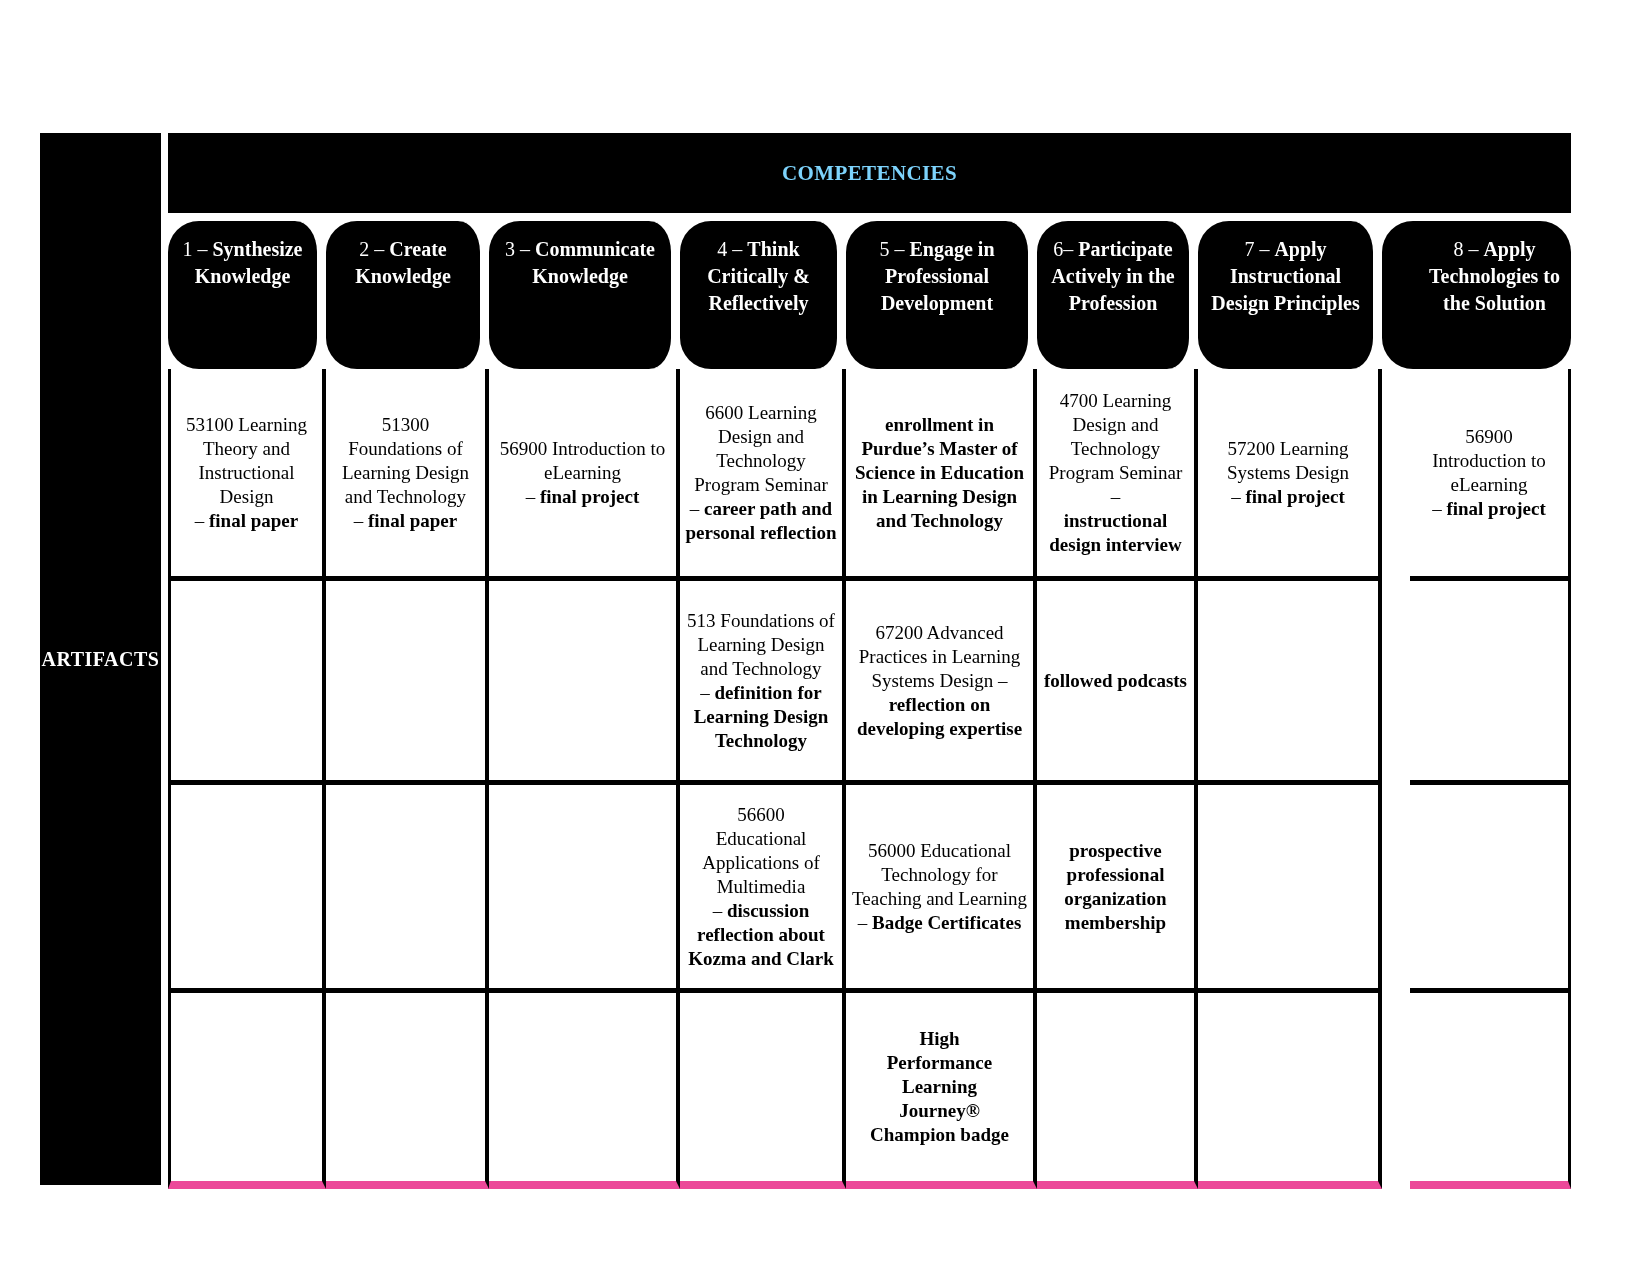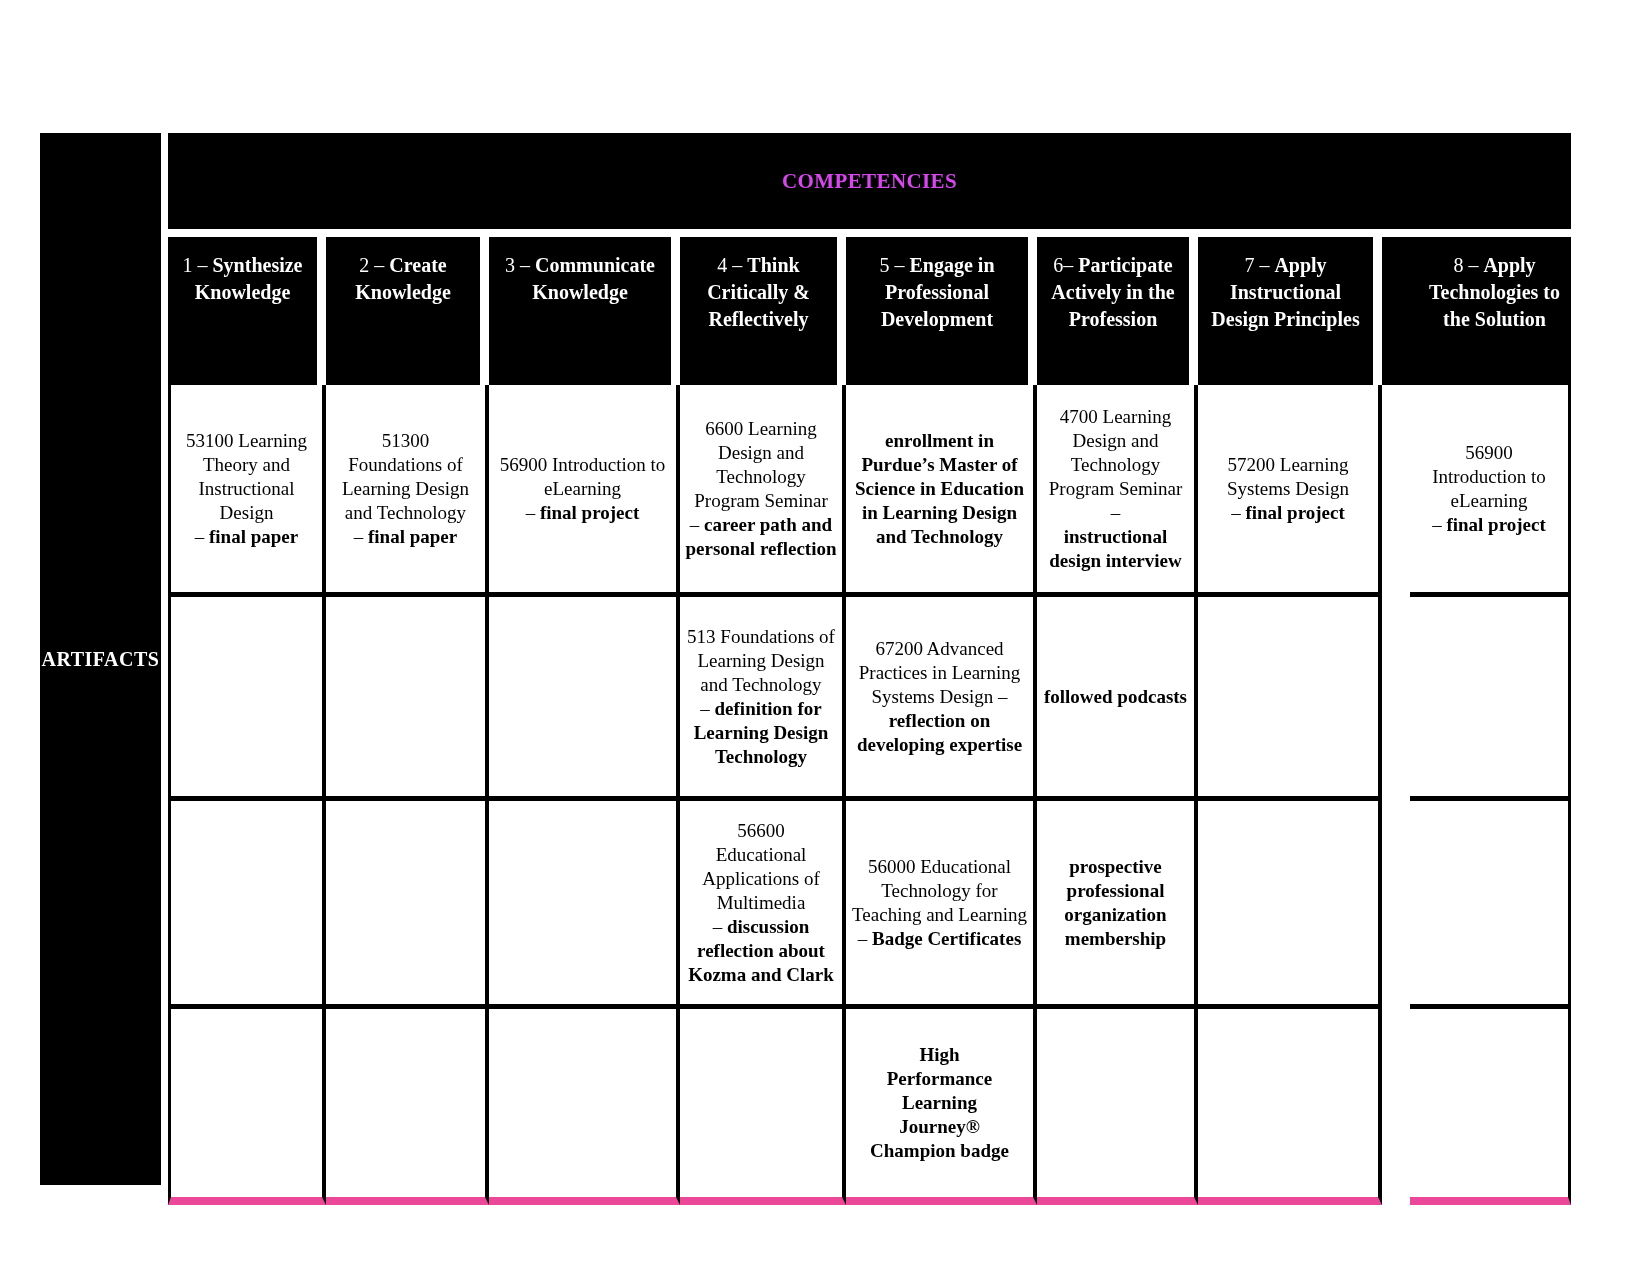--- a/index.html
+++ b/index.html
@@ -13,35 +13,36 @@
     position:absolute;left:40px;top:133px;width:121px;height:1052px;
     background:#000;color:#fff;
     display:flex;align-items:center;justify-content:center;
     font-weight:bold;font-size:20px;letter-spacing:.5px;
   }
   
   .matrix{
     position:absolute;left:168px;top:133px;width:1403px;
   }
   .banner{
-    height:96px;background:#000;color:#d946ef;
+    height:80px;background:#000;color:#7dd3fc;
     display:flex;align-items:center;justify-content:center;
     font-weight:bold;font-size:21px;letter-spacing:.4px;
     margin-bottom:8px;
   }
   .hrow{
     display:grid;
     grid-template-columns:158px 163px 191px 166px 191px 161px 184px 189px;
     height:148px;
   }
   .hcell{
     background:#000;color:#fff;box-sizing:border-box;
     text-align:center;padding:15px 4px 0 4px;
     font-weight:bold;font-size:20px;line-height:27px;
     border-right:9px solid #fff;
+    border-radius:31px;
   }
   .hcell:nth-child(8){border-right:none;padding-left:40px;}
   .hnum{font-weight:normal;}
   .bgrid{
     display:grid;
     grid-template-columns:158px 163px 191px 166px 191px 161px 184px 189px;
     grid-template-rows:212px 204px 208px 196px;
   }
   .bcell{
     box-sizing:border-box;background:#fff;

